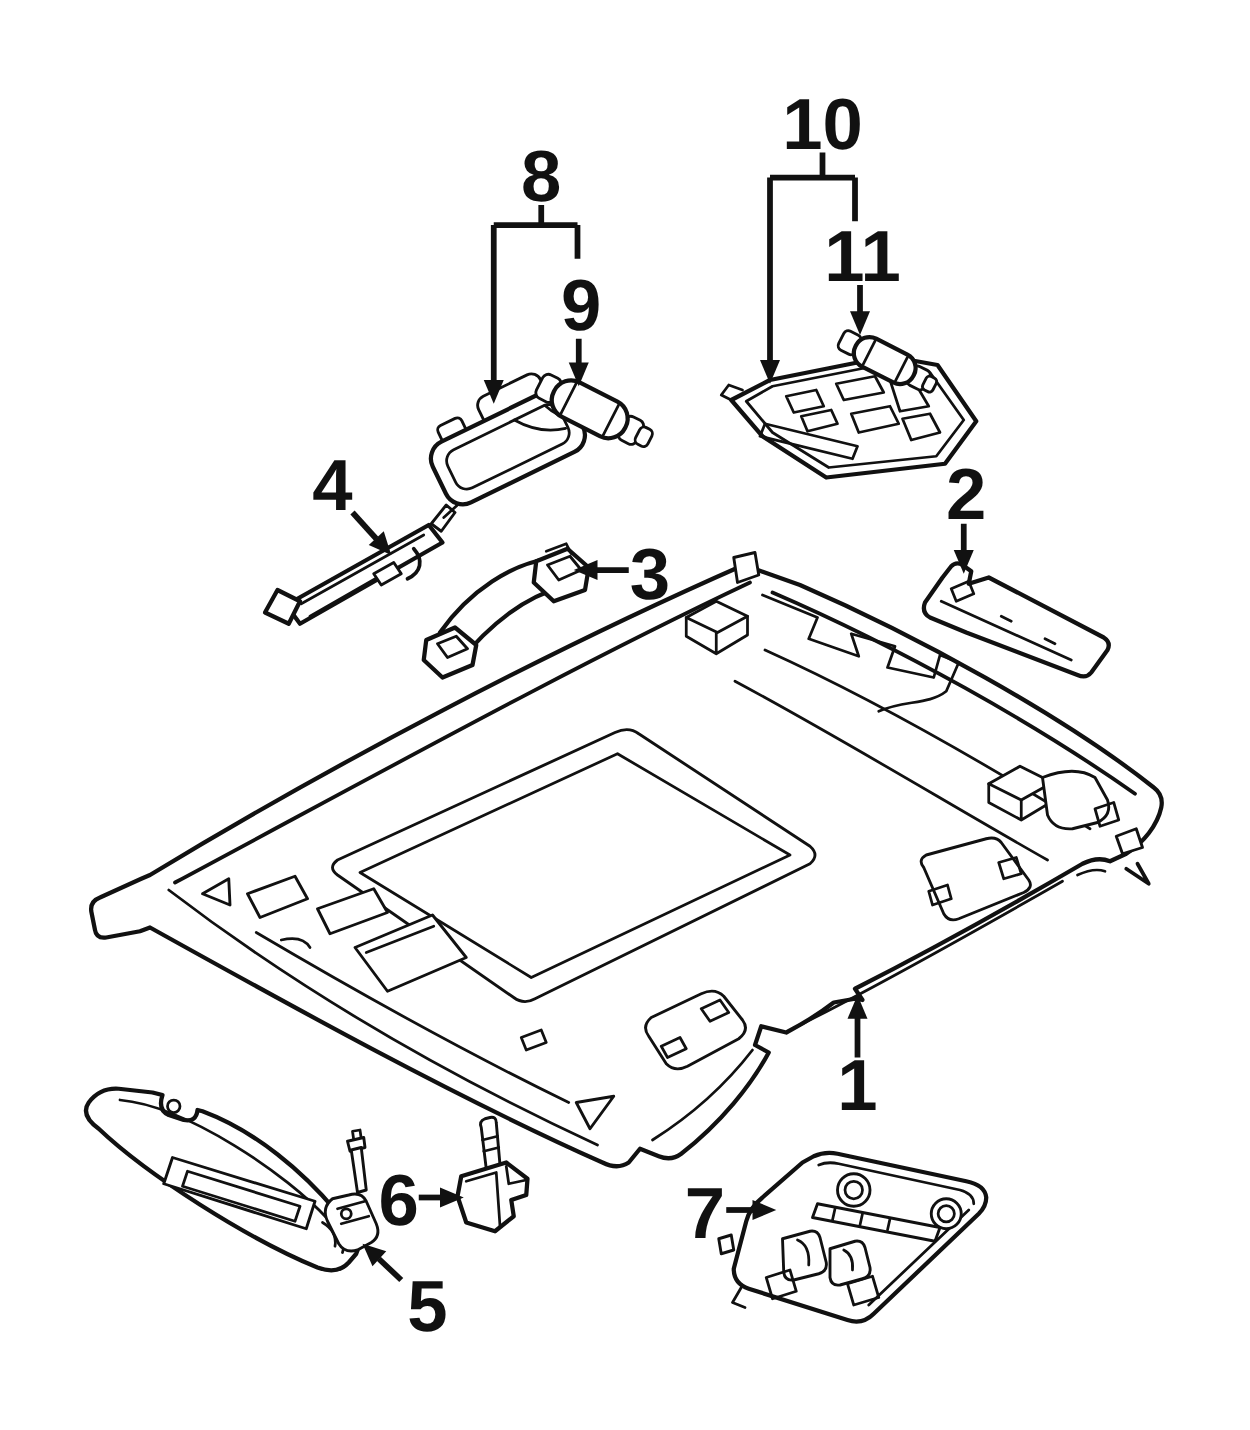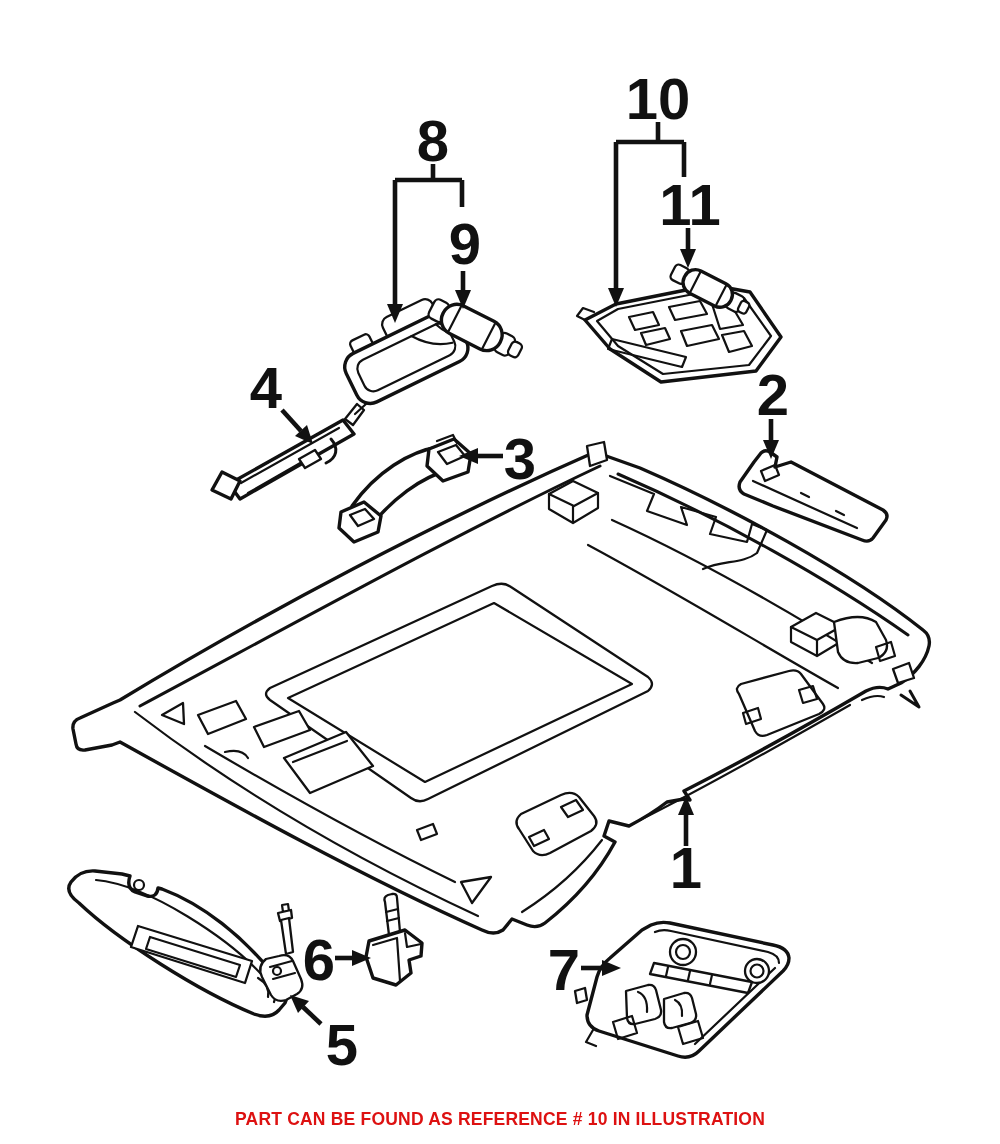--- a/index.html
+++ b/index.html
@@ -225,14 +225,13 @@
     <polygon class="ah" points="352,950 352,966 371,958"></polygon>
     <text class="num" x="319" y="980" text-anchor="middle">6</text>
   </g>
   <g>
     <path class="cal" d="M321,1024 L303,1007"></path>
     <polygon class="ah" points="309,1001 298,1013 290,995"></polygon>
     <text class="num" x="342" y="1065" text-anchor="middle">5</text>
   </g>
 </svg>
 
-<div class="caption">PART CAN BE FOUND AS REFERENCE # 10 IN ILLUSTRATION</div>
 </div>
 
 </body></html>

